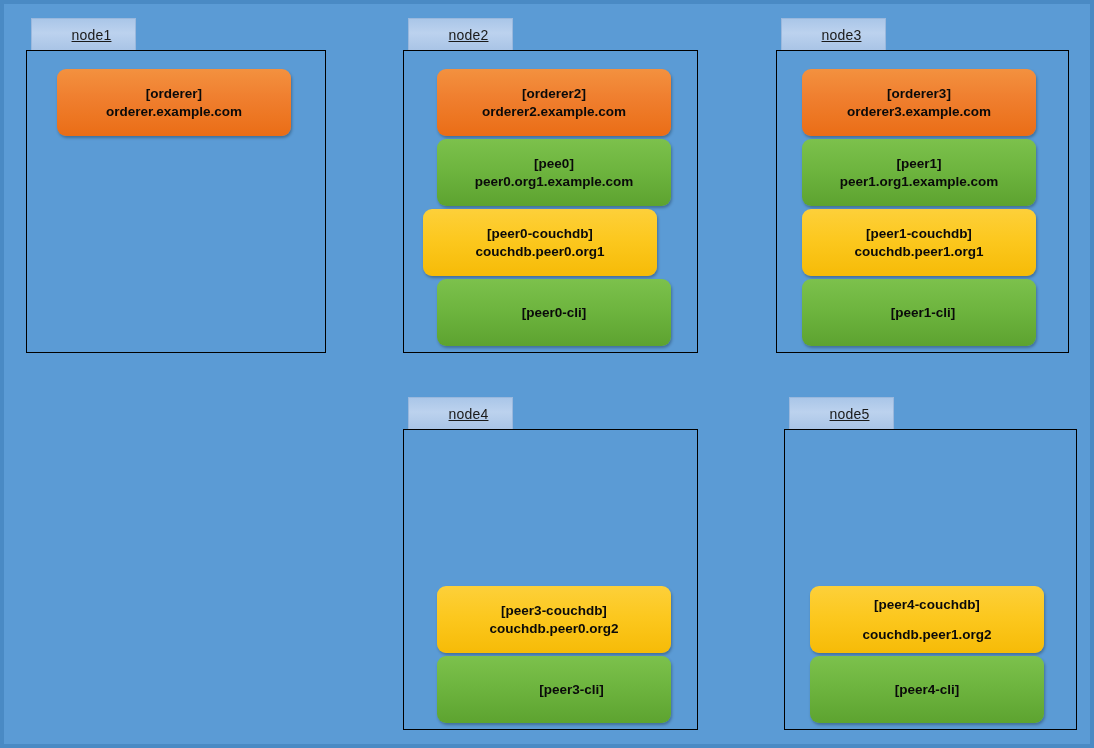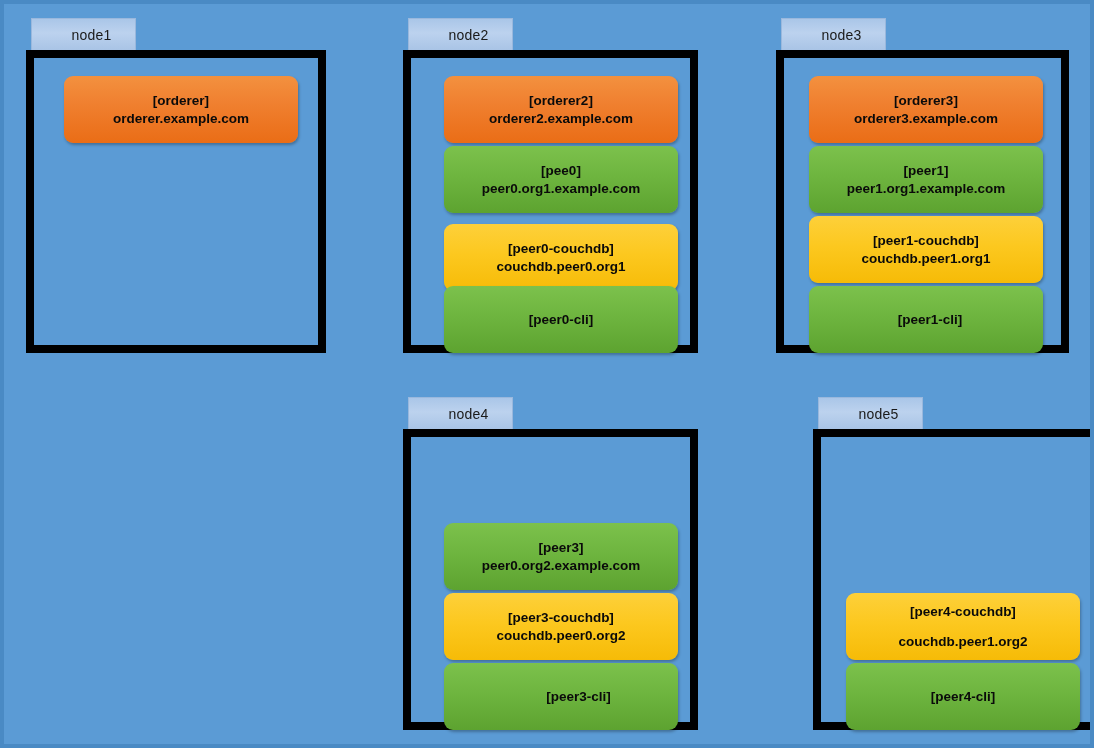--- a/index.html
+++ b/index.html
@@ -38,28 +38,29 @@
     background: linear-gradient(to bottom, #aac6e8 0%, #bcd2ee 45%, #a9c4e6 100%);
     border: 1px solid #9ab8dd;
     box-sizing: border-box;
     display: flex;
     align-items: center;
     justify-content: center;
     font-size: 14px;
     color: #1a1a1a;
     letter-spacing: 0.2px;
     padding-left: 16px;
+    text-decoration: underline;
   }
 
   .node-frame {
     position: absolute;
     left: 0;
     top: 32px;
     box-sizing: border-box;
-    border: 8px solid #fef9c3;
+    border: 1px solid #fef9c3;
     background: transparent;
   }
 
   
   .svc {
     position: absolute;
     box-sizing: border-box;
     border-radius: 9px;
     display: flex;
     flex-direction: column;
@@ -111,21 +112,21 @@
       </div>
       <div class="node-frame" style="width: 295px; height: 303px; border-color: rgb(0, 0, 0);">
         <div class="svc orange" style="left: 33px; top: 18px; width: 234px; height: 67px;">
           <span class="l1">[orderer2]</span>
           <span class="l2">orderer2.example.com</span>
         </div>
         <div class="svc green" style="left: 33px; top: 88px; width: 234px; height: 67px;">
           <span class="l1">[pee0]</span>
           <span class="l2">peer0.org1.example.com</span>
         </div>
-        <div class="svc yellow" style="left: 33px; top: 158px; width: 234px; height: 67px; margin-top: 8px;">
+        <div class="svc yellow" style="left: 19px; top: 158px; width: 234px; height: 67px;">
           <span class="l1">[peer0-couchdb]</span>
           <span class="l2">couchdb.peer0.org1</span>
         </div>
         <div class="svc green" style="left: 33px; top: 228px; width: 234px; height: 67px;">
           <span class="l1">[peer0-cli]</span>
         </div>
       </div>
     </div>
     <div class="node-group" style="left: 772px; top: 14px; width: 293px; height: 335px;">
       <div class="node-tab">
@@ -147,34 +148,30 @@
         <div class="svc green" style="left: 25px; top: 228px; width: 234px; height: 67px; padding-left: 8px;">
           <span class="l1">[peer1-cli]</span>
         </div>
       </div>
     </div>
     <div class="node-group" style="left: 399px; top: 393px; width: 295px; height: 333px;">
       <div class="node-tab">
         <span>node4</span>
       </div>
       <div class="node-frame" style="width: 295px; height: 301px; border-color: rgb(0, 0, 0);">
-        <div class="svc green" style="left: 33px; top: 86px; width: 234px; height: 67px;">
-          <span class="l1">[peer3]</span>
-          <span class="l2">peer0.org2.example.com</span>
-        </div>
         <div class="svc yellow" style="left: 33px; top: 156px; width: 234px; height: 67px;">
           <span class="l1">[peer3-couchdb]</span>
           <span class="l2">couchdb.peer0.org2</span>
         </div>
         <div class="svc green" style="left: 33px; top: 226px; width: 234px; height: 67px; padding-left: 35px;">
           <span class="l1">[peer3-cli]</span>
         </div>
       </div>
     </div>
-    <div class="node-group" style="left: 809px; top: 393px; width: 266px; height: 333px;">
+    <div class="node-group" style="left: 780px; top: 393px; width: 266px; height: 333px;">
       <div class="node-tab">
         <span>node5</span>
       </div>
       <div class="node-frame" style="width: 293px; height: 301px; border-color: rgb(0, 0, 0);">
         <div class="svc yellow" style="left: 25px; top: 156px; width: 234px; height: 67px; gap: 12px;">
           <span class="l1">[peer4-couchdb]</span>
           <span class="l2">couchdb.peer1.org2</span>
         </div>
         <div class="svc green" style="left: 25px; top: 226px; width: 234px; height: 67px;">
           <span class="l1">[peer4-cli]</span>

